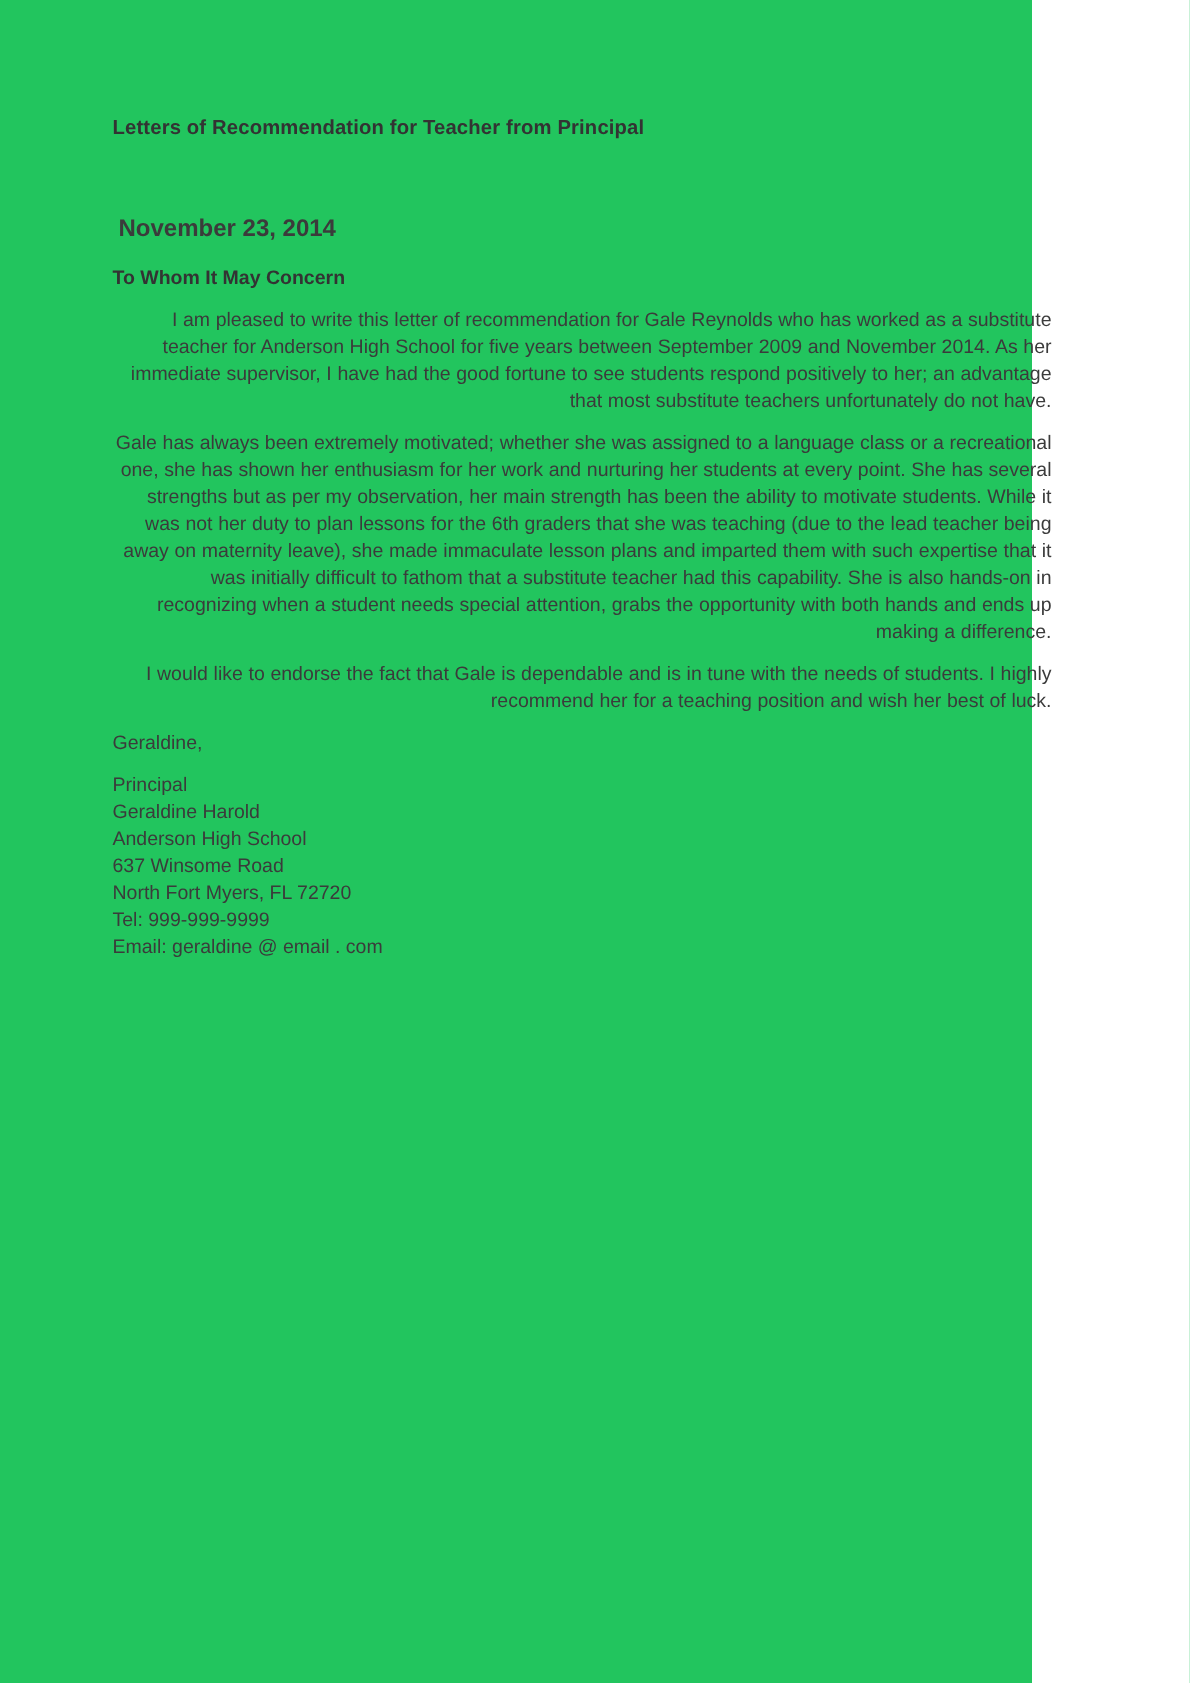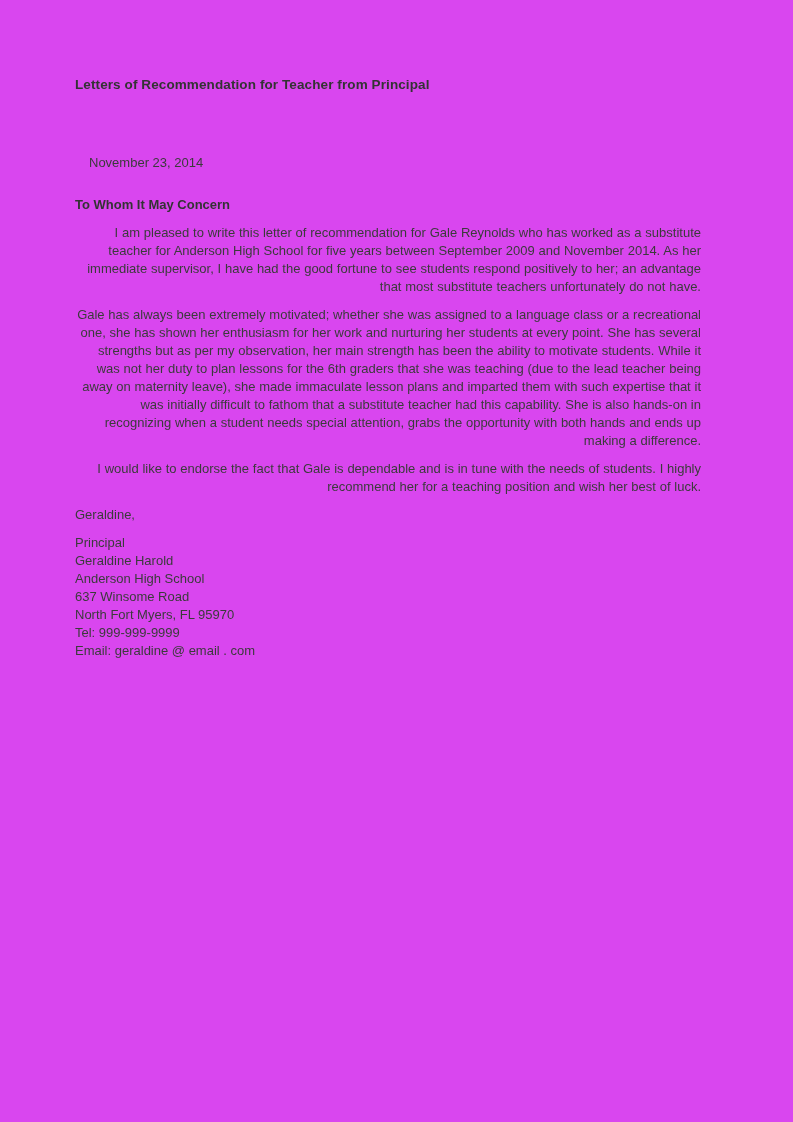--- a/index.html
+++ b/index.html
@@ -12,48 +12,48 @@
     width: 793px;
     height: 1122px;
     font-family: "Liberation Sans", "DejaVu Sans", sans-serif;
     color: #3b3b3b;
     -webkit-font-smoothing: antialiased;
     overflow: hidden;
   }
 
   .page {
     position: relative;
-    width: 793px;
+    width: 688px;
     height: 1122px;
-    background: #d946ef;
+    background: #22c55e;
     box-sizing: border-box;
   }
 
   .content {
     position: absolute;
     left: 75px;
     top: 76px;
     width: 626px;
   }
 
   .doc-title {
     font-size: 13.5px;
     font-weight: bold;
     color: #333333;
     letter-spacing: 0.1px;
     line-height: 18px;
     margin: 0 0 0 0;
   }
 
   .date-line {
-    font-size: 13px;
-    font-weight: normal;
+    font-size: 16px;
+    font-weight: bold;
     color: #3b3b3b;
     line-height: 18px;
-    margin: 14px;
+    margin: 4px;
     padding-top: 46px;
   }
 
   .salutation {
     font-size: 13px;
     font-weight: bold;
     color: #333333;
     line-height: 18px;
     margin: 0;
     padding-top: 10px;
@@ -110,19 +110,19 @@
 
     <p class="body-para">I would like to endorse the fact that Gale is dependable and is in tune with the needs of students. I highly recommend her for a teaching position and wish her best of luck.</p>
 
     <p class="closing">Geraldine,</p>
 
     <div class="signature-block">
       <div class="signature-line">Principal</div>
       <div class="signature-line">Geraldine Harold</div>
       <div class="signature-line">Anderson High School</div>
       <div class="signature-line">637 Winsome Road</div>
-      <div class="signature-line">North Fort Myers, FL 95970</div>
+      <div class="signature-line">North Fort Myers, FL 72720</div>
       <div class="signature-line">Tel: 999-999-9999</div>
       <div class="signature-line">Email: geraldine @ email . com</div>
     </div>
 
   </div>
 </div>
 
 </body></html>

